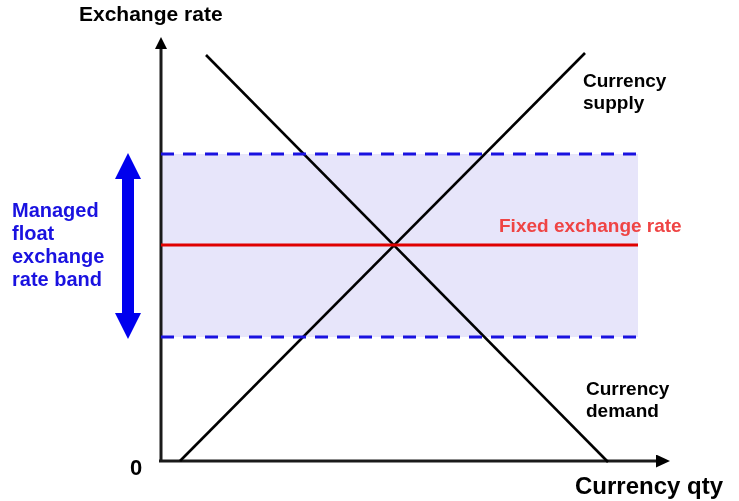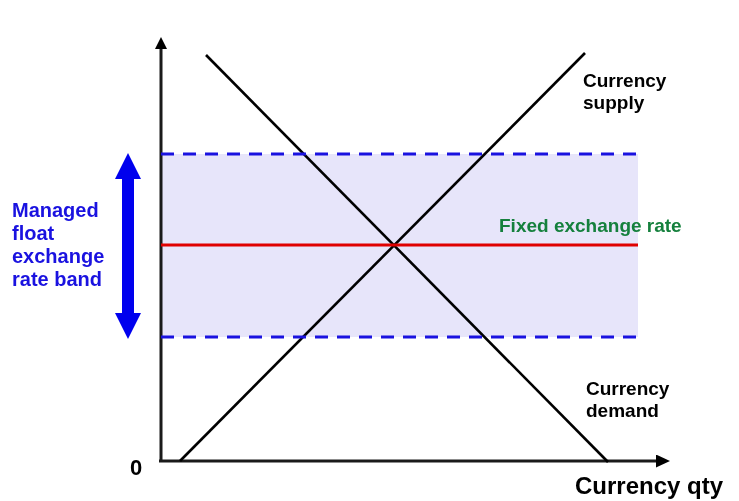--- a/index.html
+++ b/index.html
@@ -56,21 +56,21 @@
   #demand-label {
     left: 586px;
     top: 378px;
     font-size: 19px;
     color: #000000;
   }
   #fixed-rate-label {
     left: 499px;
     top: 215px;
     font-size: 19px;
-    color: #15803d;
+    color: #ef4444;
   }
   #band-label {
     left: 12px;
     top: 199px;
     font-size: 20px;
     color: #1a12e0;
   }
 </style>
 </head>
 <body>
@@ -100,20 +100,21 @@
 
     <line x1="161" y1="337" x2="638" y2="337" stroke="#1a12e0" stroke-width="3.2" stroke-dasharray="13 9"></line>
 
     <line x1="161" y1="245" x2="638" y2="245" stroke="#e00000" stroke-width="2.8"></line>
 
     <g>
       <path d="M128,153 L141,179 L134,179 L134,313 L141,313 L128,339 L115,313 L122,313 L122,179 L115,179 Z" fill="#0000ee"></path>
     </g>
   </svg>
 
+  <div class="lbl" id="axis-y-title">Exchange rate</div>
 
   <div class="lbl" id="axis-x-title">Currency qty</div>
 
   <div class="lbl" id="origin-label">0</div>
 
   <div class="lbl" id="supply-label">Currency
 supply</div>
 
   <div class="lbl" id="demand-label">Currency
 demand</div>

